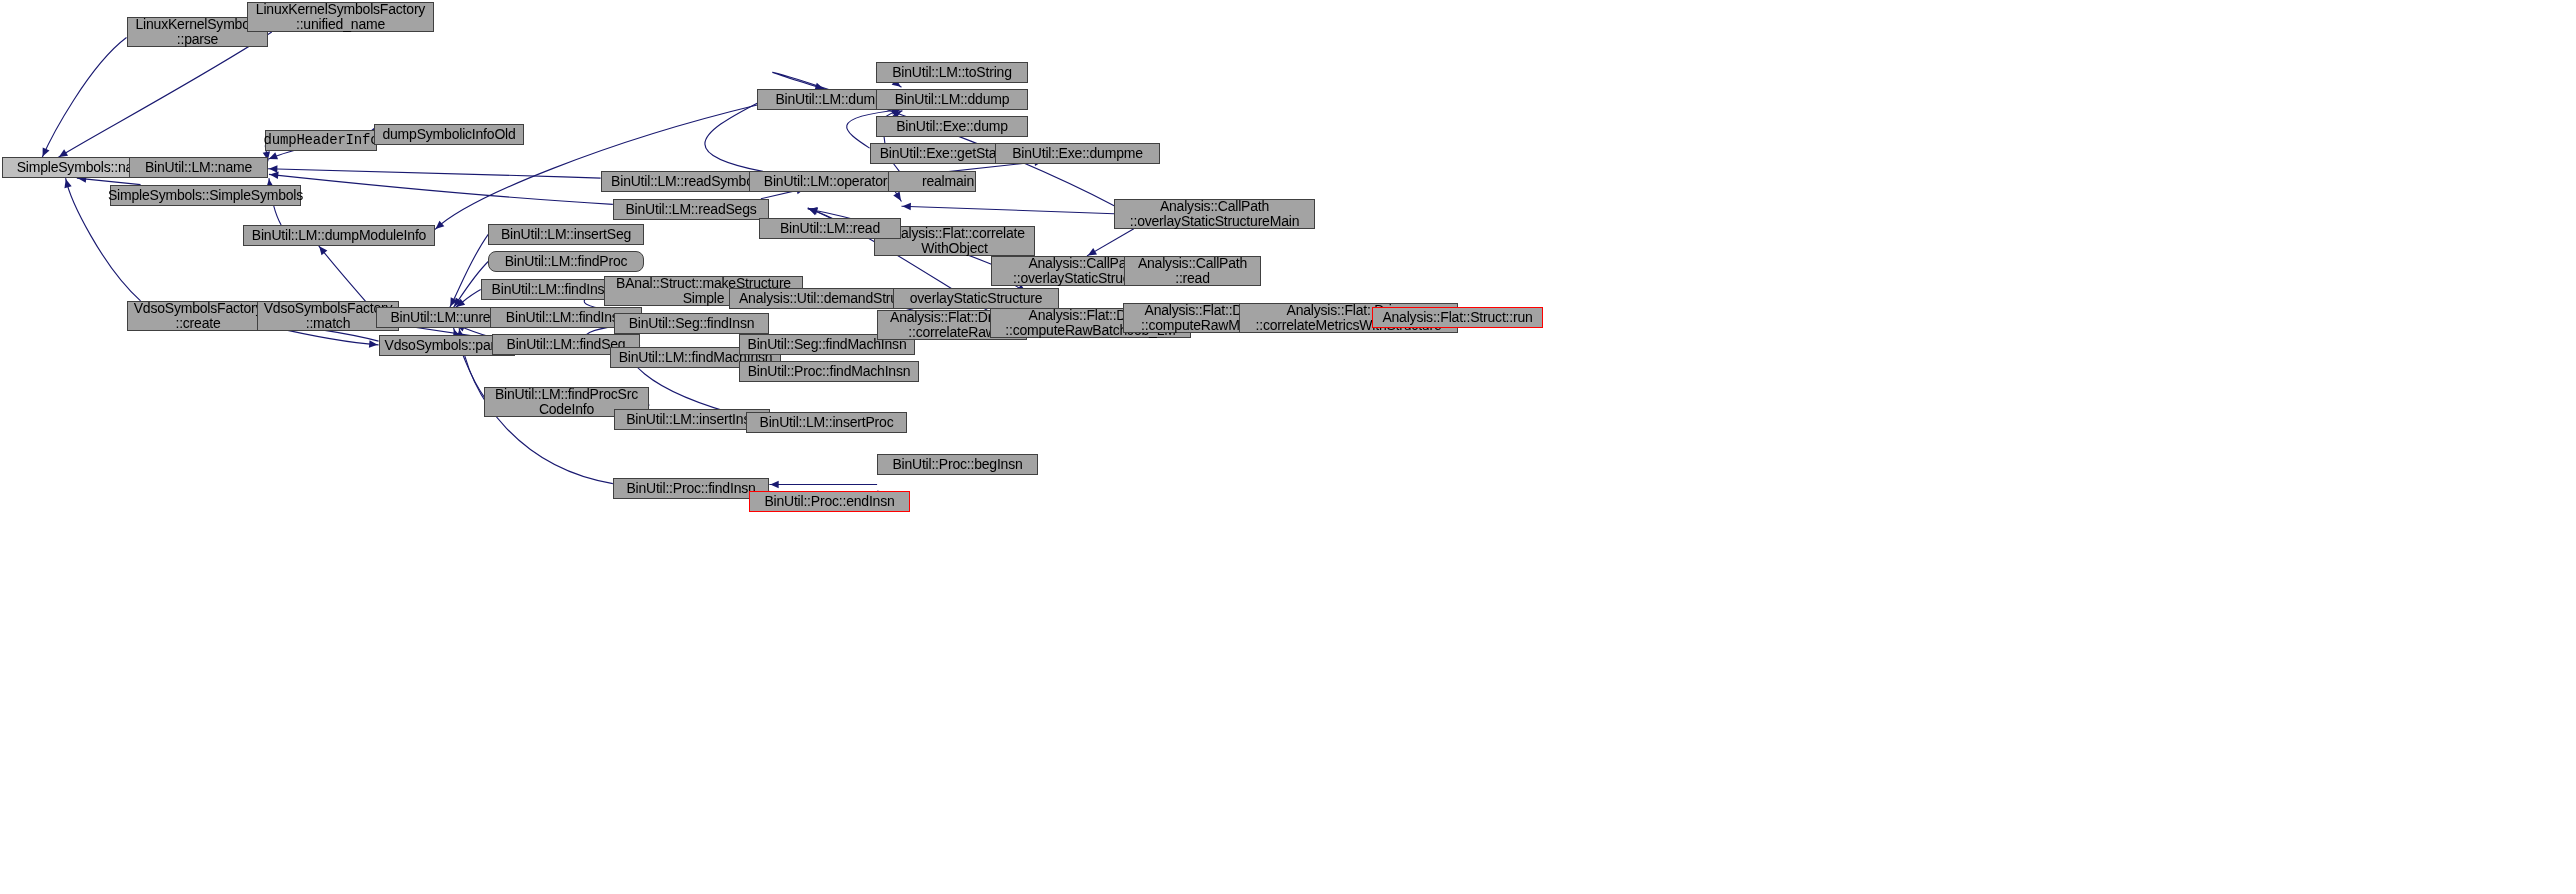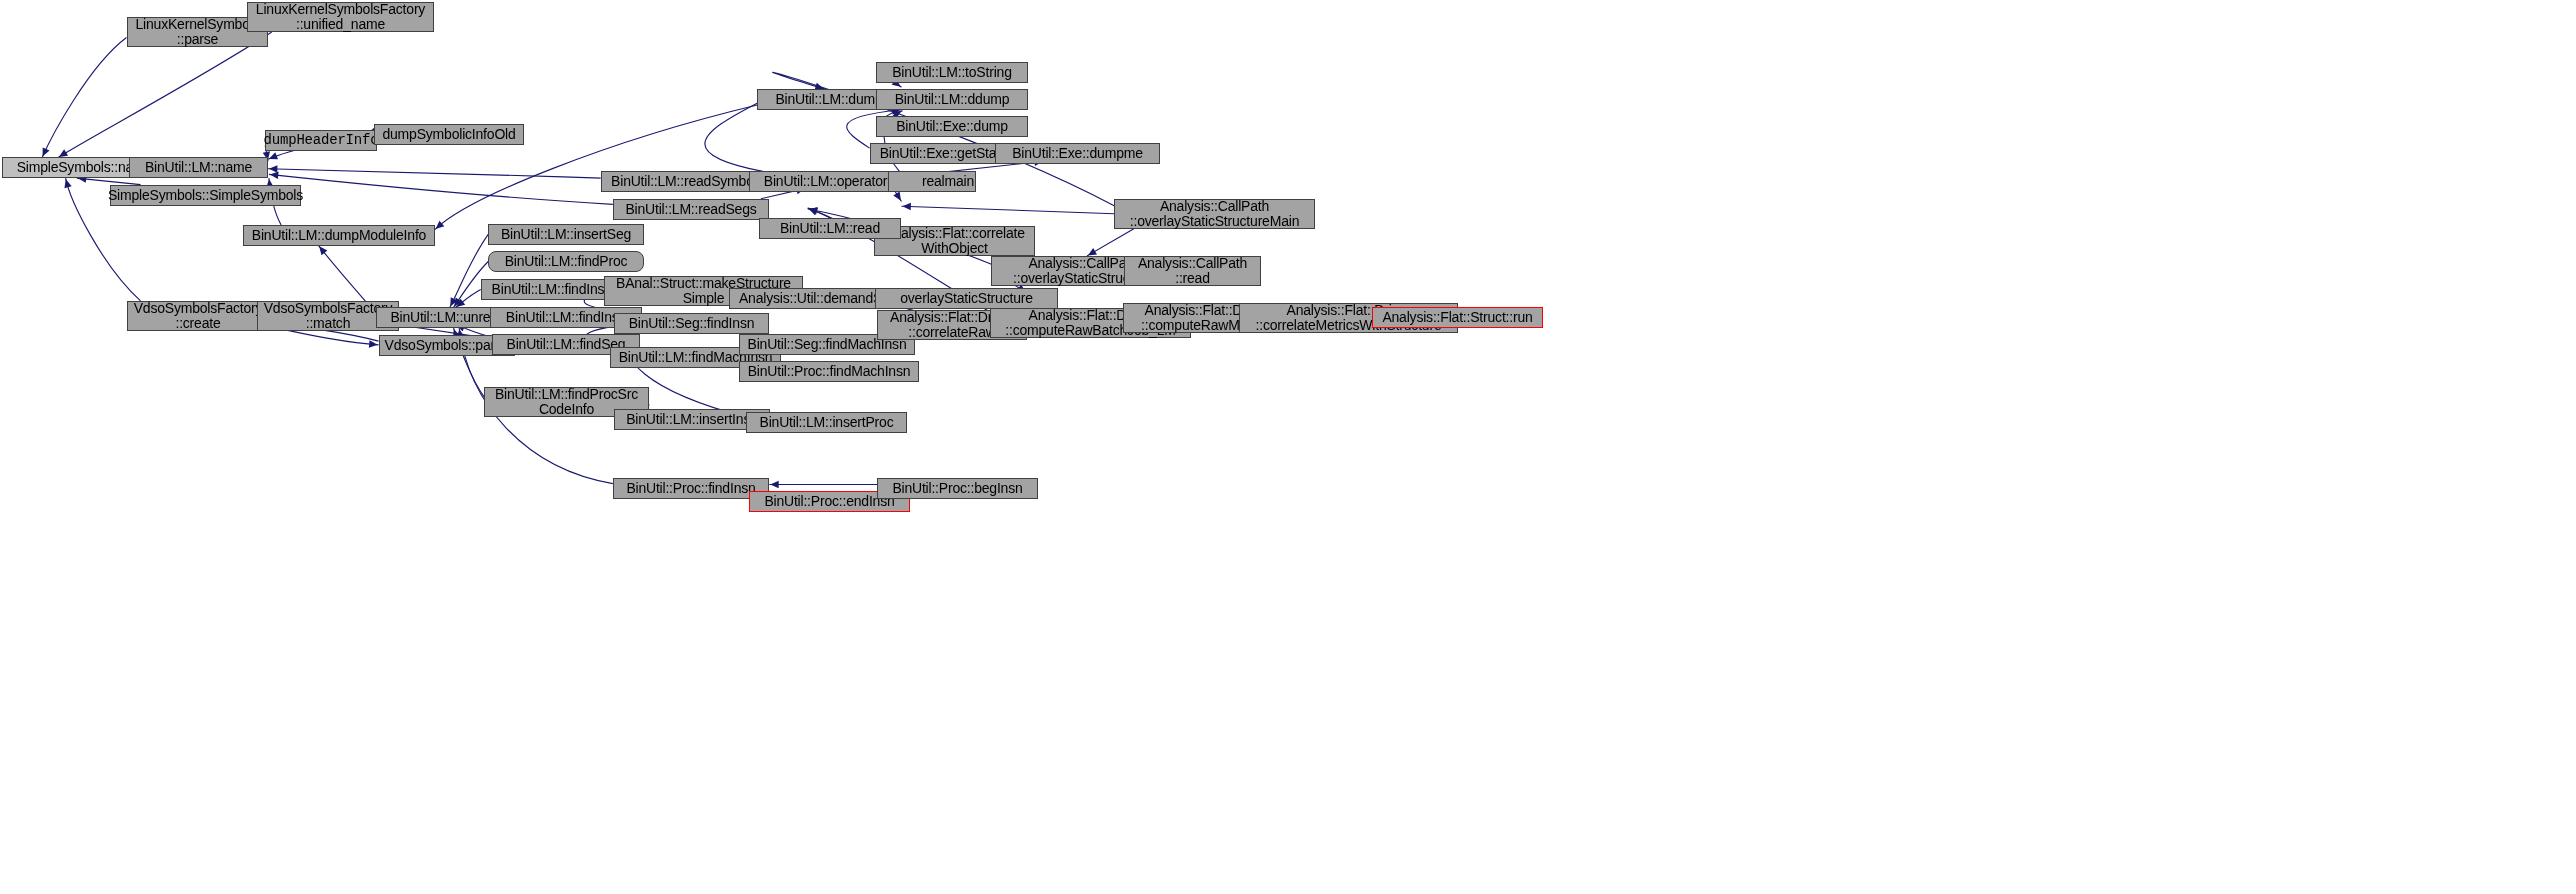--- a/index.html
+++ b/index.html
@@ -192,23 +192,23 @@
     <div class="node" style="left: 604px; top: 276px; width: 199px; height: 30px;"><span>BAnal::Struct::makeStructure
 Simple</span></div>
     <div class="node" style="left: 614px; top: 313px; width: 155px; height: 20.6px;"><span>BinUtil::Seg::findInsn</span></div>
     <div class="node" style="left: 610px; top: 347px; width: 171px; height: 20.6px;"><span>BinUtil::LM::findMachInsn</span></div>
     <div class="node" style="left: 614px; top: 409px; width: 156px; height: 20.6px;"><span>BinUtil::LM::insertInsn</span></div>
     <div class="node" style="left: 613px; top: 478px; width: 156px; height: 20.6px;"><span>BinUtil::Proc::findInsn</span></div>
     <div class="node" style="left: 739px; top: 334px; width: 176px; height: 20.6px;"><span>BinUtil::Seg::findMachInsn</span></div>
     <div class="node" style="left: 739px; top: 361px; width: 180px; height: 20.6px;"><span>BinUtil::Proc::findMachInsn</span></div>
     <div class="node" style="left: 746px; top: 412px; width: 161px; height: 20.6px;"><span>BinUtil::LM::insertProc</span></div>
     <div class="node highlight" style="left: 749px; top: 491px; width: 161px; height: 20.6px;"><span>BinUtil::Proc::endInsn</span></div>
-    <div class="node" style="left: 877px; top: 478px; width: 161px; height: 20.6px;"><span>BinUtil::Proc::begInsn</span></div>
+    <div class="node" style="left: 877px; top: 454px; width: 161px; height: 20.6px;"><span>BinUtil::Proc::begInsn</span></div>
     <div class="node" style="left: 729px; top: 288px; width: 209px; height: 20.6px;"><span>Analysis::Util::demandStructure</span></div>
-    <div class="node" style="left: 875px; top: 288px; width: 183px; height: 20.6px;"><span>overlayStaticStructure</span></div>
+    <div class="node" style="left: 893px; top: 288px; width: 166px; height: 20.6px;"><span>overlayStaticStructure</span></div>
     <div class="node" style="left: 877px; top: 310px; width: 150px; height: 30px;"><span>Analysis::Flat::Driver
 ::correlateRaw</span></div>
     <div class="node" style="left: 874px; top: 226px; width: 161px; height: 30px;"><span>Analysis::Flat::correlate
 WithObject</span></div>
     <div class="node" style="left: 990px; top: 308px; width: 201px; height: 30px;"><span>Analysis::Flat::Driver
 ::computeRawBatchJob_LM</span></div>
     <div class="node" style="left: 991px; top: 256px; width: 184px; height: 30px;"><span>Analysis::CallPath
 ::overlayStaticStructure</span></div>
     <div class="node" style="left: 1124px; top: 256px; width: 137px; height: 30px;"><span>Analysis::CallPath
 ::read</span></div>

